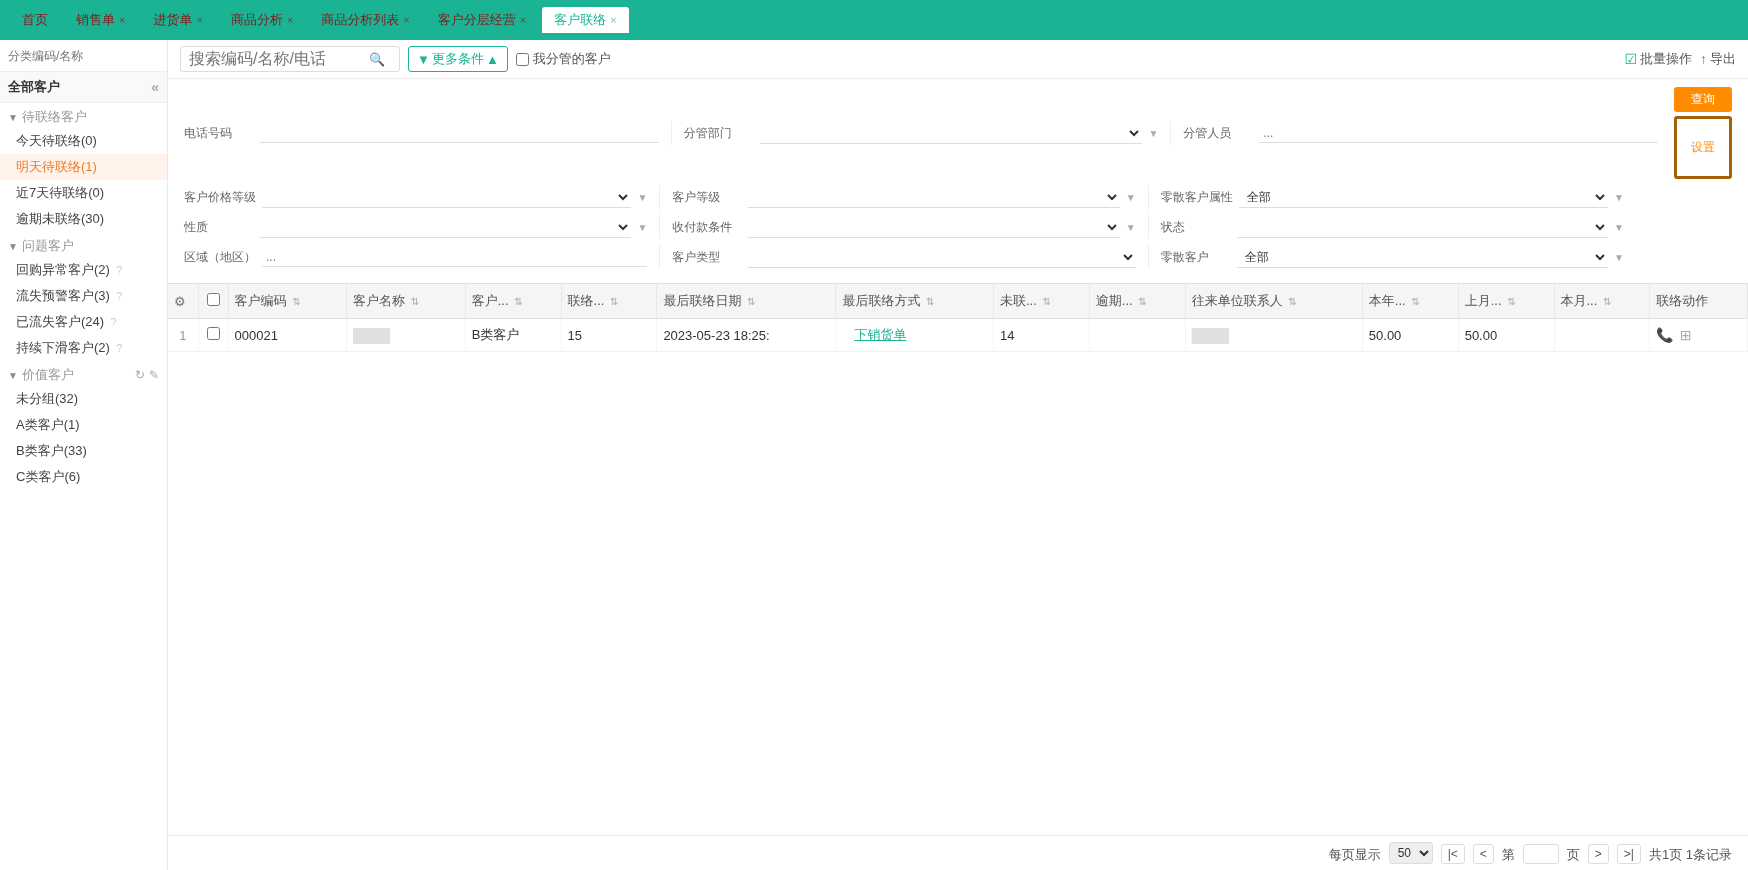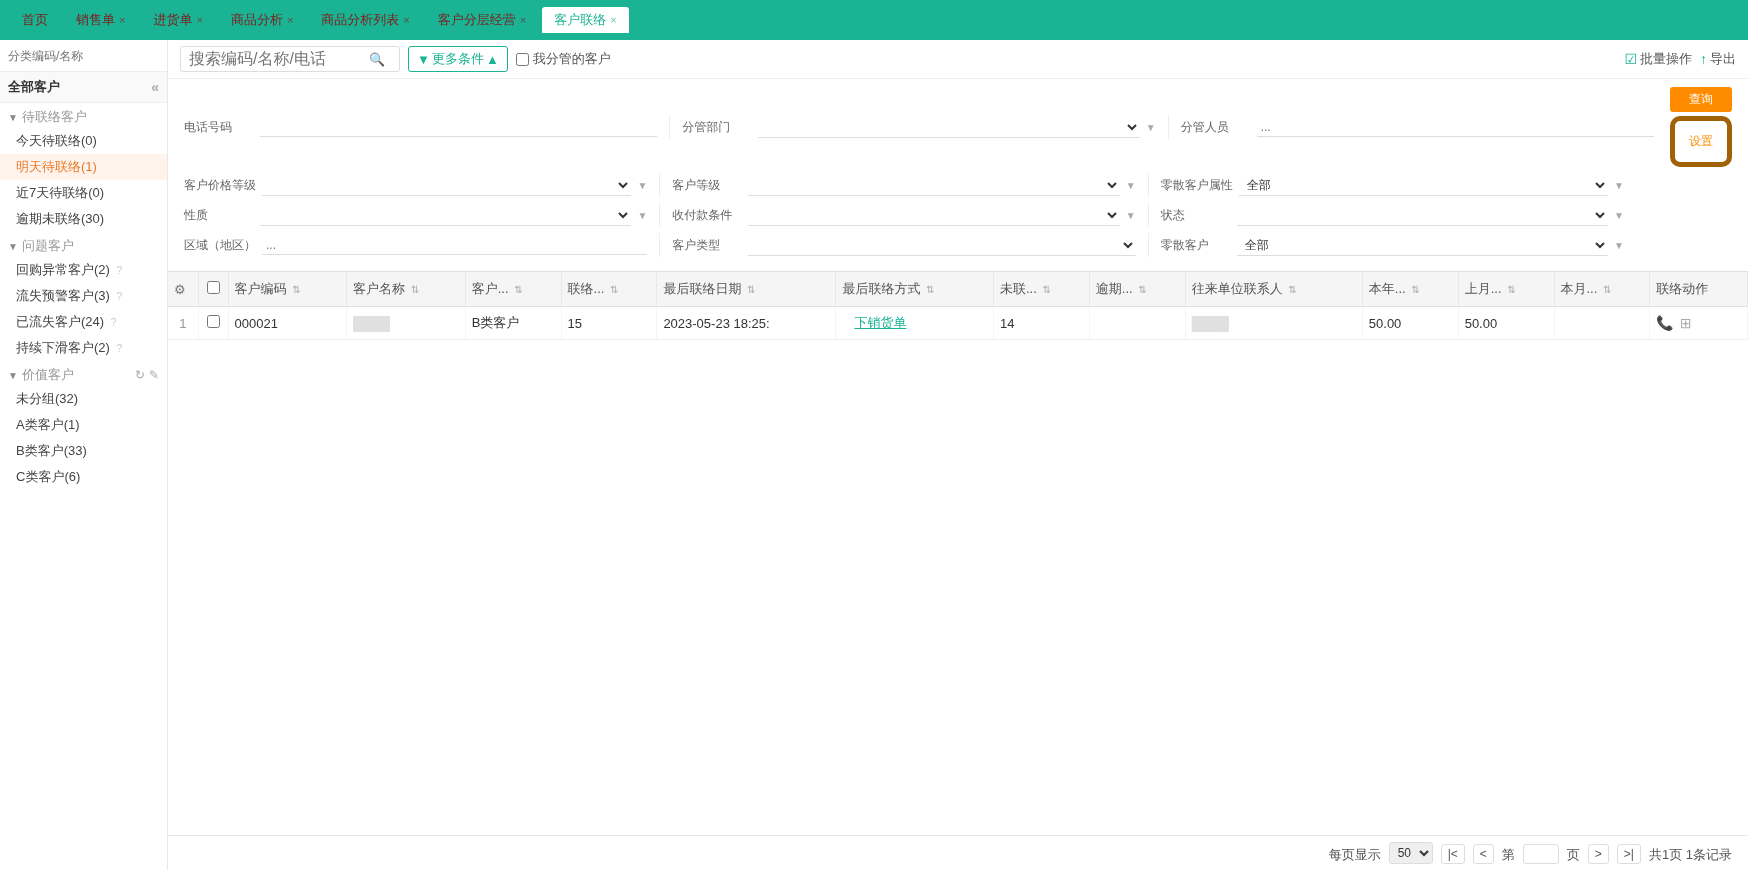--- a/index.html
+++ b/index.html
@@ -188,23 +188,23 @@
       color: #fff;
       border: none;
       border-radius: 3px;
       padding: 4px 14px;
       cursor: pointer;
       font-size: 12px;
     }
     .btn-setting {
       background: #fff;
       color: #ff8c00;
-      border: 5px solid #a16207;
-      border-radius: 10px;
-      padding: 12px 14px;
+      border: 3px solid #a16207;
+      border-radius: 3px;
+      padding: 20px 14px;
       cursor: pointer;
       font-size: 12px;
     }
 
     
     .table-area {
       flex: 1;
       overflow: auto;
       background: #fff;
       margin: 0;

